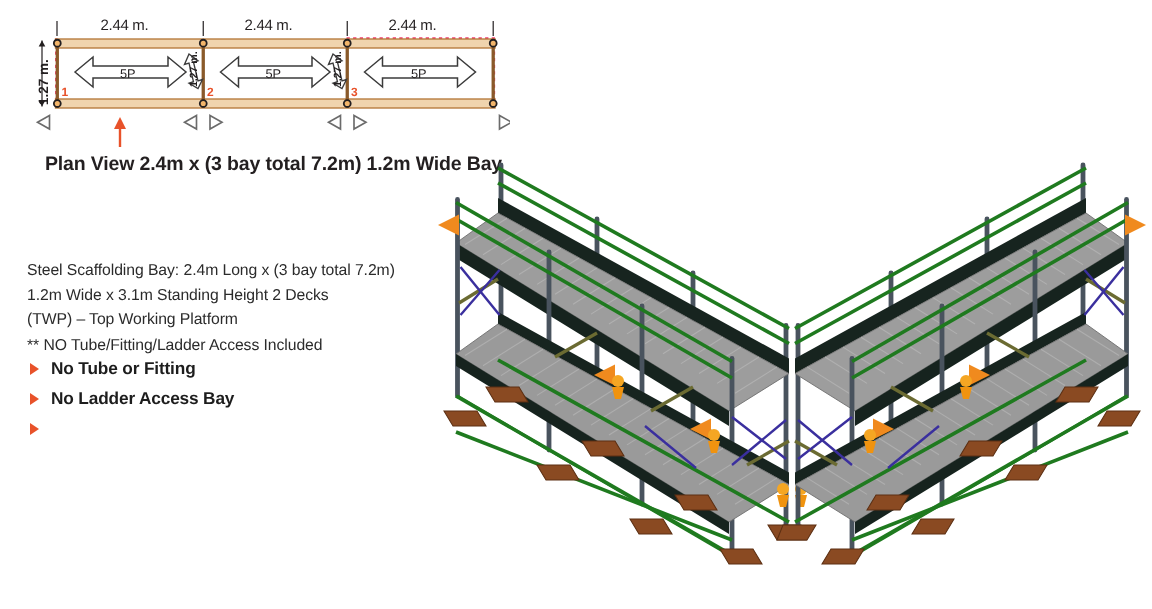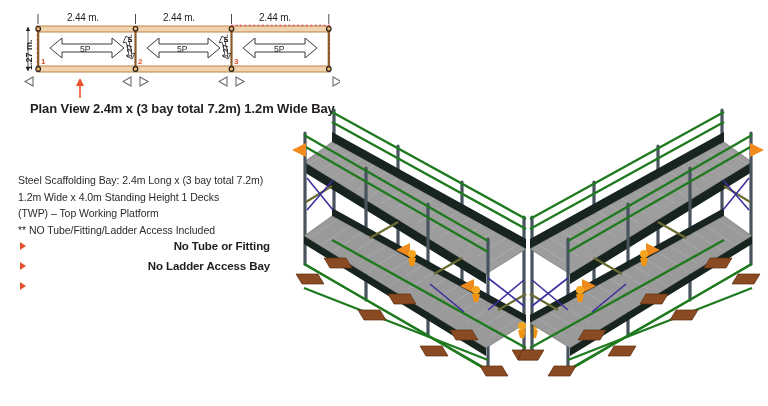--- a/index.html
+++ b/index.html
@@ -67,21 +67,20 @@
     color:#2b2b2b;
     white-space:nowrap;
     letter-spacing:-.05px;
   }
   #bullet-list{
     position:absolute;left:20px;top:236px;width:250px;
   }
   .bullet-row{
     display:flex;align-items:center;
     height:20px;
-    justify-content:space-between;
   }
   .bullet-tri{
     width:0;height:0;
     border-left:6px solid #e8522a;
     border-top:4.5px solid transparent;
     border-bottom:4.5px solid transparent;
     margin-right:8px;flex:none;
   }
   .bullet-txt{
     font-size:11.5px;font-weight:700;color:#1d1d1d;
@@ -190,21 +189,21 @@
 
     <div class="pv-5p" style="left:80px;top:44px;">5P</div>
     <div class="pv-5p" style="left:177px;top:44px;">5P</div>
     <div class="pv-5p" style="left:274px;top:44px;">5P</div>
 
     <div id="plan-caption">Plan View 2.4m x (3 bay total 7.2m) 1.2m Wide Bay</div>
   </div>
 
   <div id="spec-block">
     <div class="spec-line">Steel Scaffolding Bay: 2.4m Long x (3 bay total 7.2m)</div>
-    <div class="spec-line">1.2m Wide x 4.0m Standing Height 1 Decks</div>
+    <div class="spec-line">1.2m Wide x 3.1m Standing Height 2 Decks</div>
     <div class="spec-line">(TWP) – Top Working Platform</div>
     <div class="spec-line">** NO Tube/Fitting/Ladder Access Included</div>
   </div>
 
   <div id="bullet-list">
     <div class="bullet-row">
       <span class="bullet-tri"></span>
       <span class="bullet-txt">No Tube or Fitting</span>
     </div>
     <div class="bullet-row">

